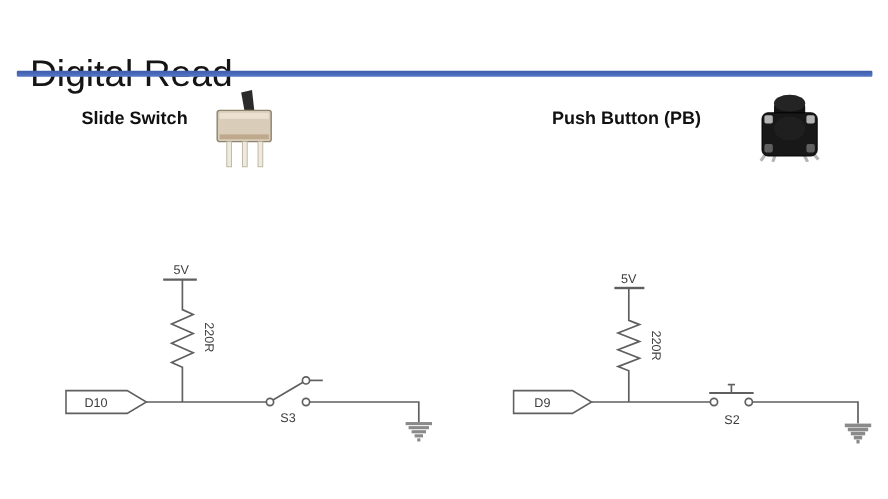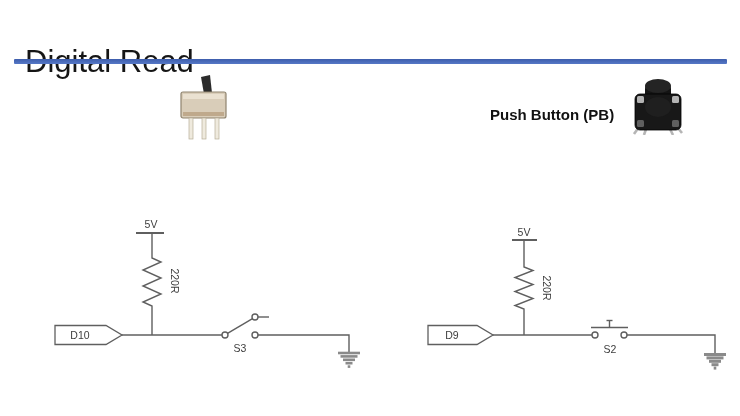--- a/index.html
+++ b/index.html
@@ -12,32 +12,33 @@
     color:#151515;font-weight:400;letter-spacing:0;
   }
   .divider{
     position:absolute;left:14px;top:59px;width:713px;height:5px;
     background:linear-gradient(#3e5dac,#5578c6);border-radius:1px;
   }
   .comp-label{
     position:absolute;font-size:15px;font-weight:700;color:#111;white-space:nowrap;
   }
   .lbl-left{left:68px;top:90px;}
-  .lbl-right{left:490px;top:90px;margin-top:16px;}
+  .lbl-right{left:460px;top:90px;}
   .abs{position:absolute;}
   svg text{font-family:"Liberation Sans", sans-serif;fill:#3d3d3d;}
 </style>
 </head>
 <body>
 
 <div id="slide">
 
   <h1 class="title">Digital Read</h1>
   <div class="divider"></div>
 
+  <span class="comp-label lbl-left">Slide Switch</span>
   <span class="comp-label lbl-right">Push Button (PB)</span>
 
   <svg class="abs" style="left:178px;top:74px;" width="52" height="68" viewBox="0 0 52 68">
     <polygon points="23,3 32,1 34,19 26,20" fill="#2b2b2b"></polygon>
     <rect x="3" y="18" width="45" height="26" rx="2" fill="#d9cdb9" stroke="#8f846f" stroke-width="1.2"></rect>
     <rect x="5" y="20" width="41" height="5" fill="#eae1d1"></rect>
     <rect x="5" y="38" width="41" height="4" fill="#bfa98c"></rect>
     <rect x="11" y="44" width="4" height="21" fill="#efeade" stroke="#b7ae99" stroke-width="0.7"></rect>
     <rect x="24" y="44" width="4" height="21" fill="#efeade" stroke="#b7ae99" stroke-width="0.7"></rect>
     <rect x="37" y="44" width="4" height="21" fill="#efeade" stroke="#b7ae99" stroke-width="0.7"></rect>

